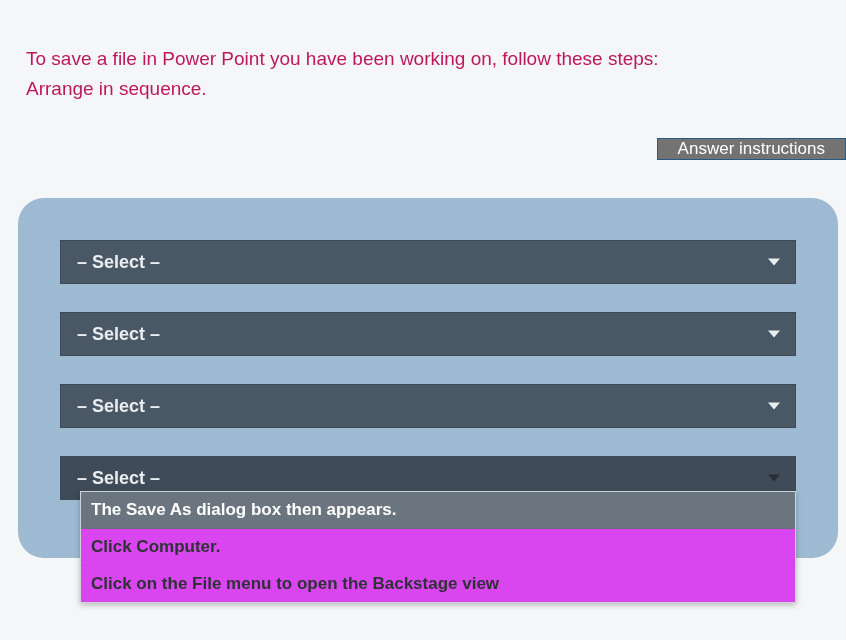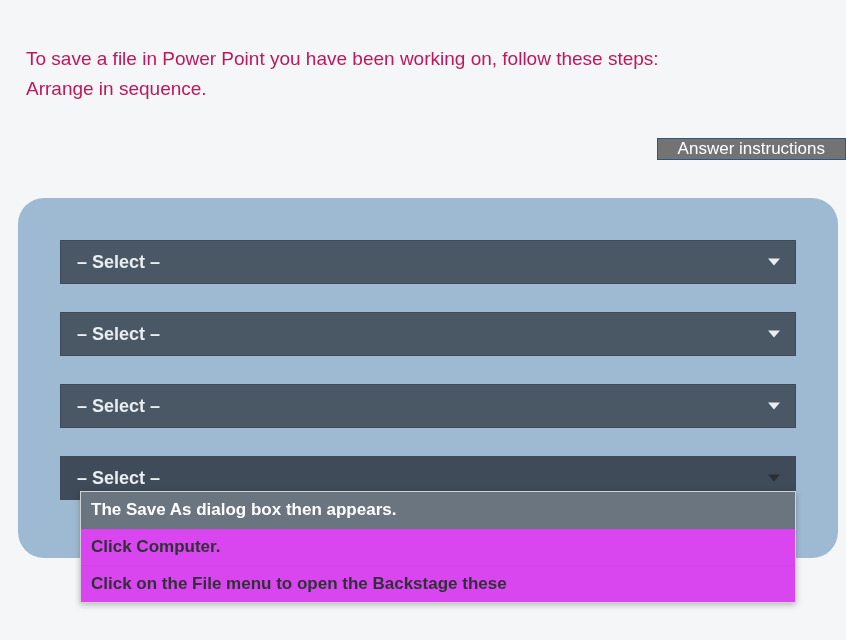--- a/index.html
+++ b/index.html
@@ -146,15 +146,15 @@
 </div>
 
 <div class="dropdown">
   <div class="opt highlight">
     <span>The Save As dialog box then appears.</span>
   </div>
   <div class="opt">
     <span>Click Computer.</span>
   </div>
   <div class="opt">
-    <span>Click on the File menu to open the Backstage these</span>
+    <span>Click on the File menu to open the Backstage view</span>
   </div>
 </div>
 
 </body></html>

